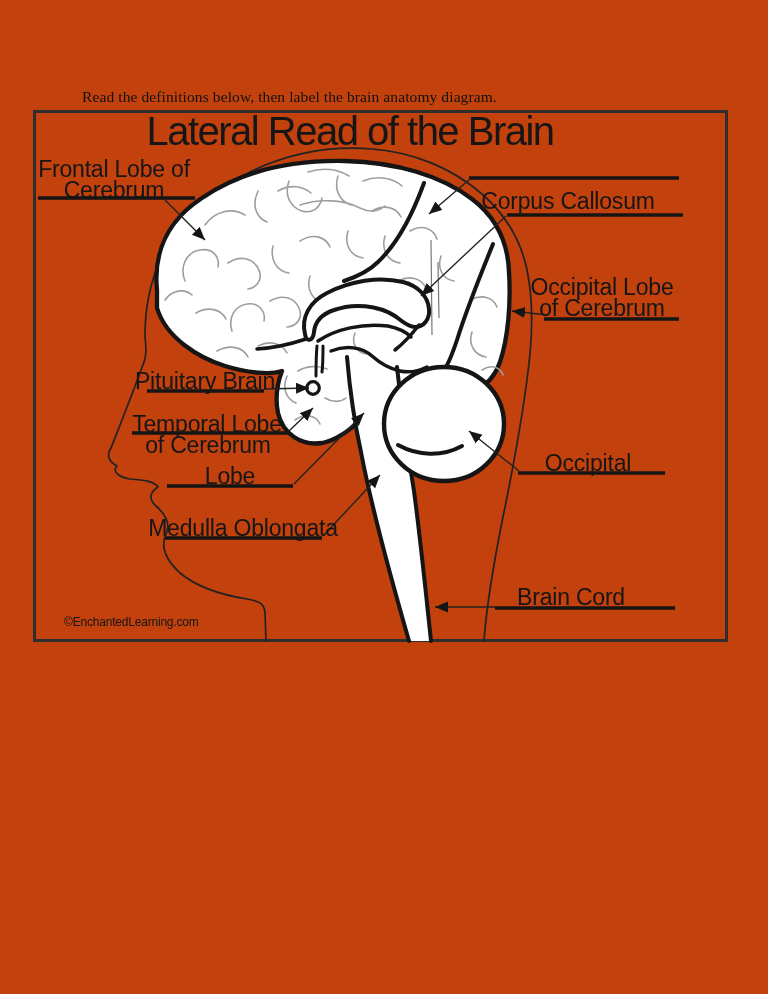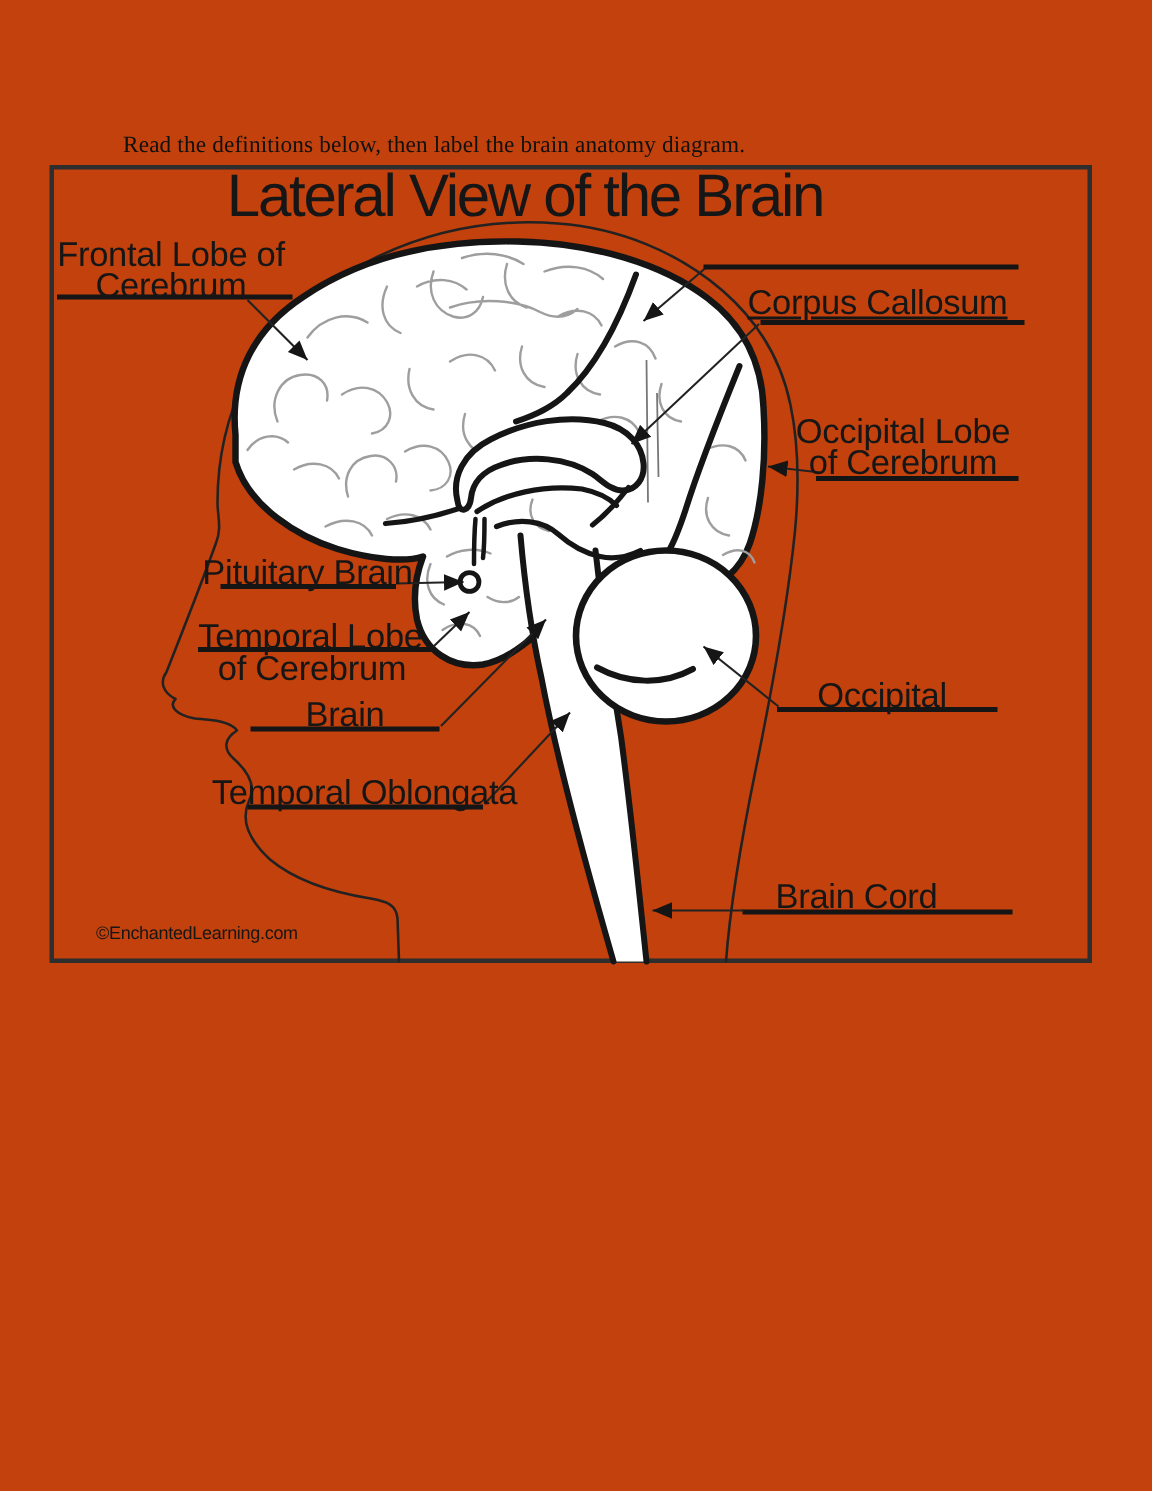--- a/index.html
+++ b/index.html
@@ -147,29 +147,29 @@
       <path class="pointer" d="M 547,315 L 512,311" marker-end="url(#arrowhead)"></path>
       <path class="pointer" d="M 264,389 L 309,388" marker-end="url(#arrowhead)"></path>
       <path class="pointer" d="M 289,431 L 313,408" marker-end="url(#arrowhead)"></path>
       <path class="pointer" d="M 294,484 L 364,413" marker-end="url(#arrowhead)"></path>
       <path class="pointer" d="M 323,536 L 380,475" marker-end="url(#arrowhead)"></path>
       <path class="pointer" d="M 519,471 L 469,431" marker-end="url(#arrowhead)"></path>
       <path class="pointer" d="M 496,607 L 435,607" marker-end="url(#arrowhead)"></path>
     </g>
   </svg>
 
-  <div class="title">Lateral View of the Brain</div>
+  <div class="title">Lateral Read of the Brain</div>
 
   <div class="lbl" style="left:114px;top:159px;">Frontal Lobe of
 Cerebrum</div>
-  <div class="lbl" style="left:585px;top:191px;text-decoration:underline;">Corpus Callosum</div>
+  <div class="lbl" style="left:568px;top:191px;">Corpus Callosum</div>
   <div class="lbl" style="left:602px;top:277px;">Occipital Lobe
 of Cerebrum</div>
   <div class="lbl" style="left:205px;top:371px;">Pituitary Brain</div>
   <div class="lbl" style="left:207px;top:414px;text-align:right;">Temporal Lobe</div>
   <div class="lbl" style="left:208px;top:435px;">of Cerebrum</div>
-  <div class="lbl" style="left:230px;top:466px;">Brain</div>
-  <div class="lbl" style="left:243px;top:518px;">Temporal Oblongata</div>
+  <div class="lbl" style="left:230px;top:466px;">Lobe</div>
+  <div class="lbl" style="left:243px;top:518px;">Medulla Oblongata</div>
   <div class="lbl" style="left:588px;top:453px;">Occipital</div>
   <div class="lbl" style="left:571px;top:587px;">Brain Cord</div>
 
   <div class="credit">©EnchantedLearning.com</div>
 </div>
 
 </body></html>

